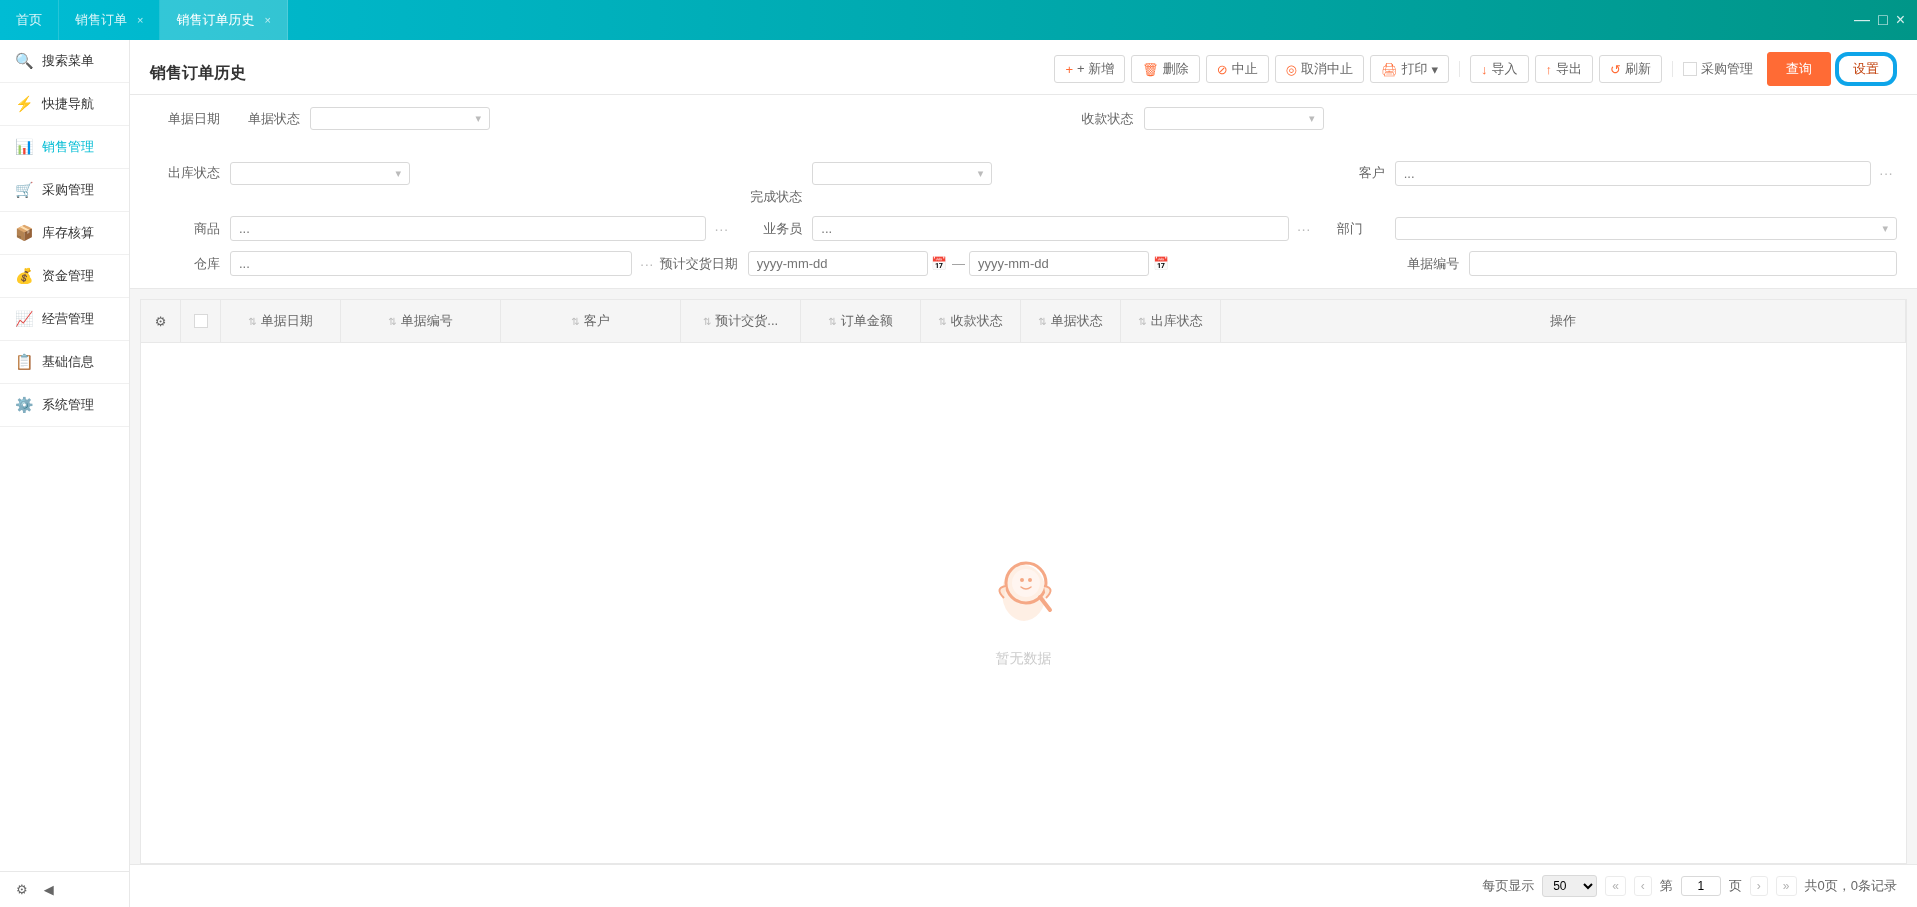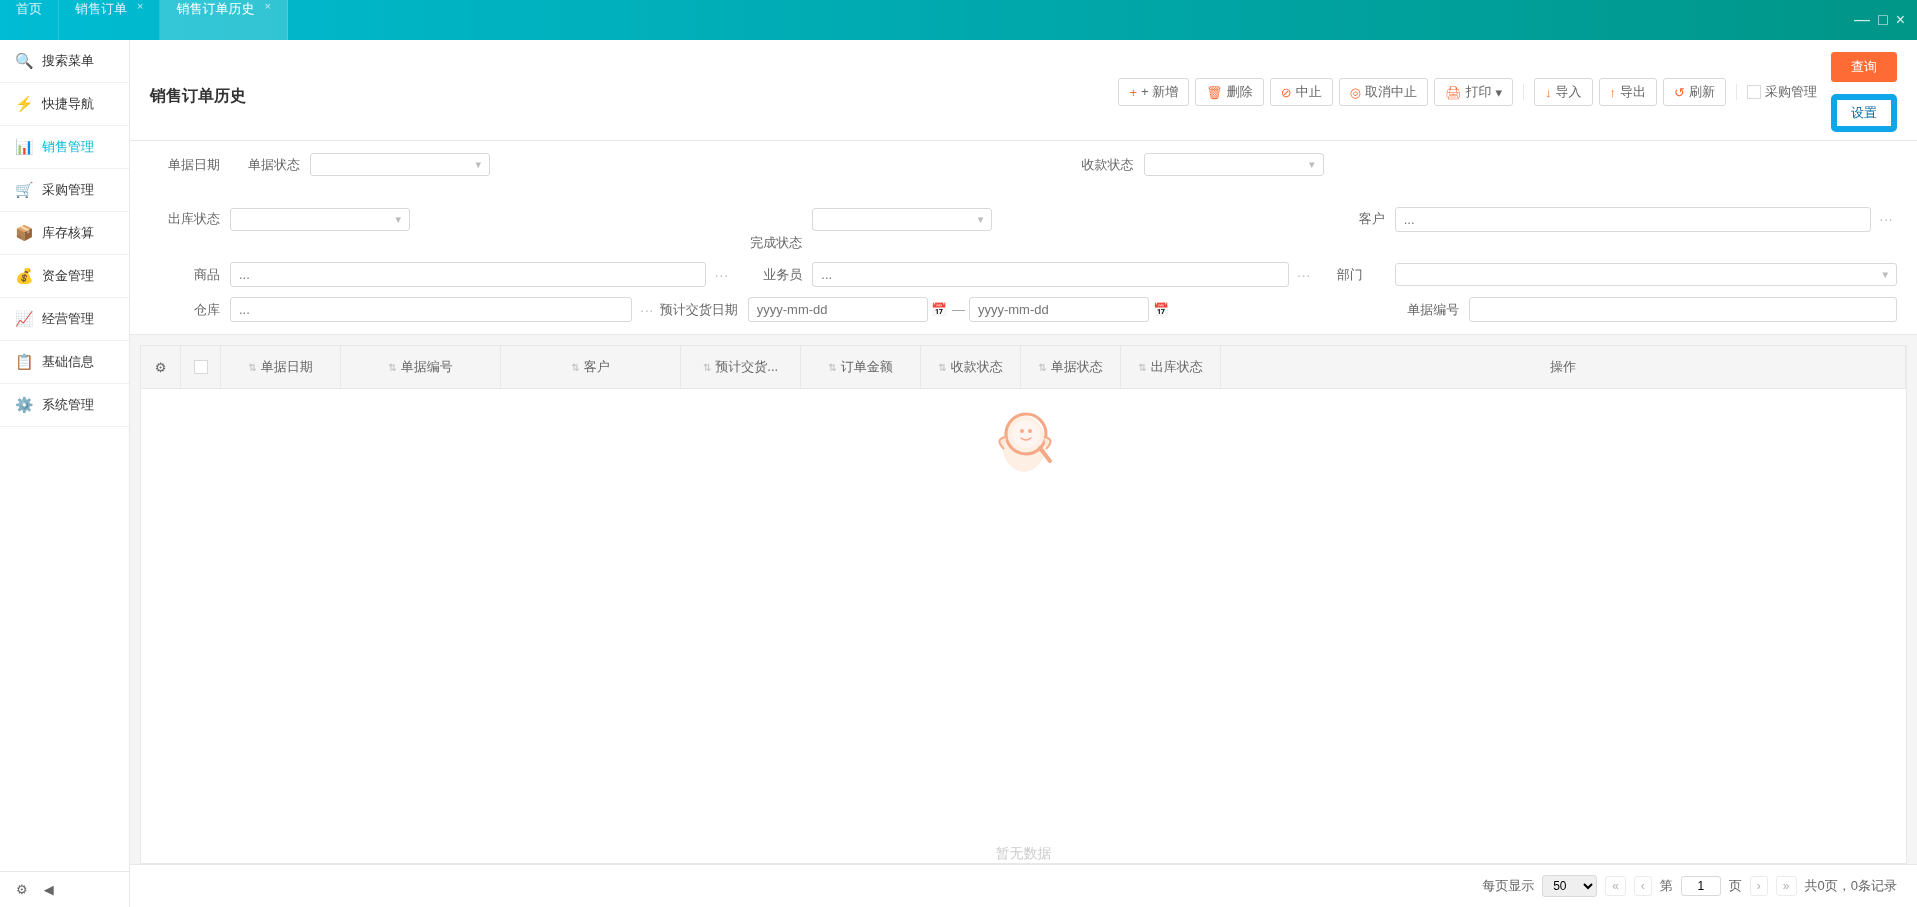--- a/index.html
+++ b/index.html
@@ -15,21 +15,21 @@
       flex-shrink: 0;
     }
     .top-bar-tabs {
       display: flex;
       align-items: stretch;
       height: 100%;
       flex: 1;
     }
     .tab-item {
       display: flex;
-      align-items: flex-start;
+      align-items: center;
       padding: 0 16px;
       color: rgba(255,255,255,0.85);
       cursor: pointer;
       font-size: 13px;
       border-right: 1px solid rgba(255,255,255,0.15);
       gap: 6px;
       position: relative;
     }
     .tab-item.active {
       background: rgba(255,255,255,0.2);
@@ -145,24 +145,24 @@
       background: #ff6b35;
       color: #fff;
       border: 1px solid #ff6b35;
       padding: 5px 18px;
       border-radius: 3px;
       cursor: pointer;
       font-size: 13px;
     }
     .btn-default {
       background: #fff;
-      color: #0369a1;
-      border: 6px solid #0ea5e9;
+      color: #c2410c;
+      border: 4px solid #0ea5e9;
       padding: 4px 14px;
-      border-radius: 5px;
+      border-radius: 13px;
       cursor: pointer;
       font-size: 12px;
     }
     .checkbox-display { display: flex; align-items: center; gap: 4px; font-size: 12px; color: #666; }
     .checkbox-box { width: 14px; height: 14px; border: 1px solid #d9d9d9; background: #fff; display: inline-block; }
 
     
     .filter-area {
       background: #fff;
       padding: 12px 20px;
@@ -290,21 +290,21 @@
     .th-out { width: 100px; }
     .th-action { flex: 1; }
     .th-sort { color: #bbb; font-size: 10px; cursor: pointer; }
 
     
     .empty-state {
       flex: 1;
       display: flex;
       flex-direction: column;
       align-items: center;
-      justify-content: space-between;
+      justify-content: center;
       color: #bbb;
       gap: 12px;
     }
     .empty-icon {
       width: 100px;
       height: 100px;
     }
     .empty-text { font-size: 14px; color: #ccc; }
 
     
@@ -460,21 +460,21 @@
         </button>
         <button class="toolbar-btn">
           <span style="color:#ff6b35;">↺</span>
           <span>刷新</span>
         </button>
         <div class="divider-v"></div>
         <div class="checkbox-display">
           <span class="checkbox-box"></span>
           <span>采购管理</span>
         </div>
-        <div style="display:flex;flex-direction:column;gap:12px;margin-left:8px;">
+        <div style="display:flex;flex-direction:row;gap:4px;margin-left:8px;">
           <button class="btn-primary">
             <span>查询</span>
           </button>
           <button class="btn-default">
             <span>设置</span>
           </button>
         </div>
       </div>
     </div>
 

